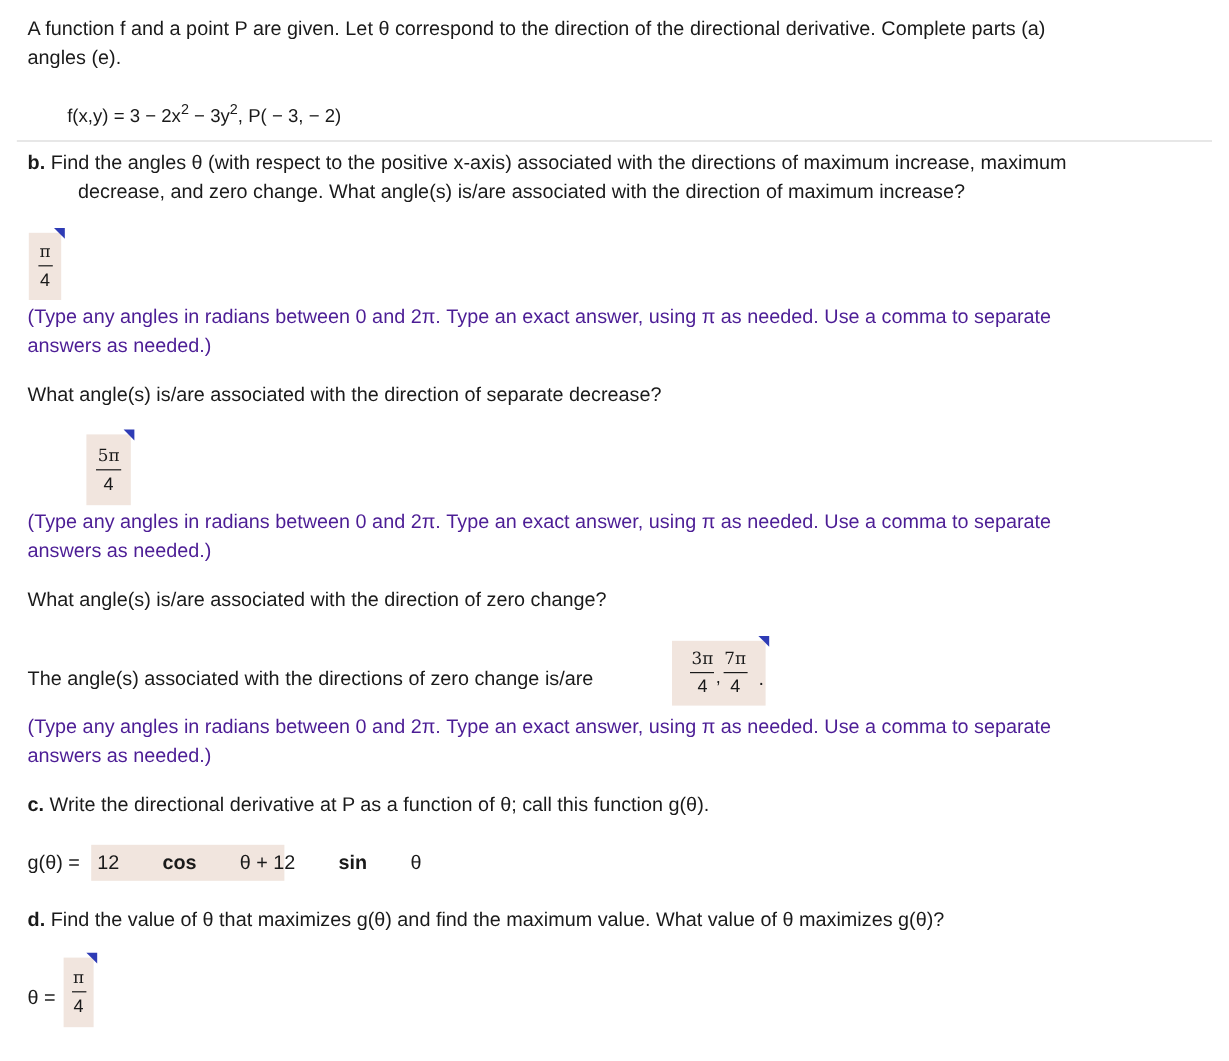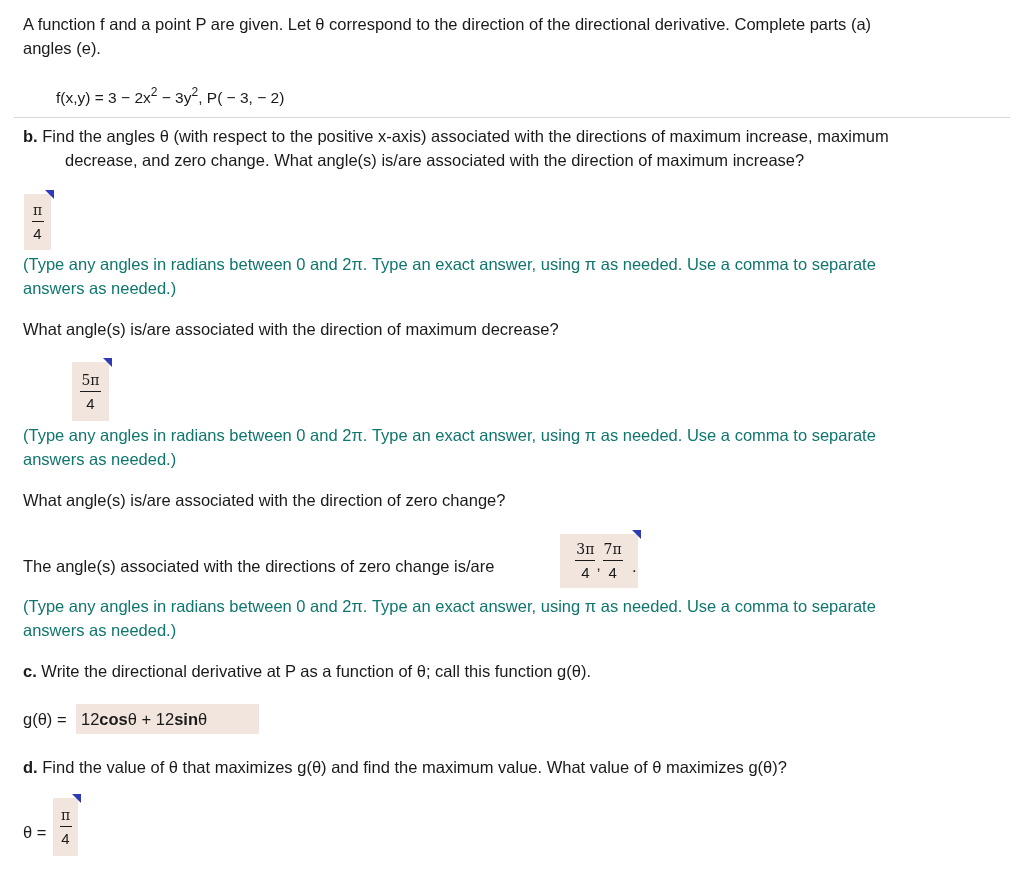--- a/index.html
+++ b/index.html
@@ -2,21 +2,21 @@
 <html><head>
 <meta charset="utf-8">
 <style>
   html, body { margin: 0; padding: 0; background: #ffffff; }
   body {
     width: 1024px; height: 884px; overflow: hidden; position: relative;
     font-family: "Liberation Sans", sans-serif; font-size: 16.5px; color: #1a1a1a;
   }
   .abs { position: absolute; }
   .line { position: absolute; left: 23px; white-space: nowrap; line-height: 24px; }
-  .red { color: #0f766e; }
+  .red { color: #4c1d95; }
   sup { font-size: 12px; position: relative; top: -1px; line-height: 0; vertical-align: super; }
   b { font-weight: bold; }
   .divider { position: absolute; left: 14px; width: 996px; top: 117px; height: 1px; background: #d8d8d8; }
   .ansbox {
     position: absolute; background: #f1e5de; display: flex; align-items: center; justify-content: center;
   }
   .ansbox .corner {
     position: absolute; right: -3px; top: -4px; width: 0; height: 0;
     border-top: 9px solid #2e3bb5; border-left: 9px solid transparent;
   }
@@ -44,21 +44,21 @@
   <span class="frac">
     <span class="num">π</span>
     <span class="bar"></span>
     <span class="den">4</span>
   </span>
 </div>
 
 <div class="line red" style="top:252px;">(Type any angles in radians between 0 and 2π. Type an exact answer, using π as needed. Use a comma to separate</div>
 <div class="line red" style="top:276px;">answers as needed.)</div>
 
-<div class="line" style="top:317px;">What angle(s) is/are associated with the direction of maximum decrease?</div>
+<div class="line" style="top:317px;">What angle(s) is/are associated with the direction of separate decrease?</div>
 
 <div class="ansbox" style="left:24px; top:362px; width:37px; height:59px;margin-left:48px;">
   <span class="corner"></span>
   <span class="frac">
     <span class="num">5π</span>
     <span class="bar"></span>
     <span class="den">4</span>
   </span>
 </div>
 
@@ -85,21 +85,21 @@
   </span>
 </div>
 <div class="abs" style="left:632px; top:554px; line-height:24px;">.</div>
 
 <div class="line red" style="top:594px;">(Type any angles in radians between 0 and 2π. Type an exact answer, using π as needed. Use a comma to separate</div>
 <div class="line red" style="top:618px;">answers as needed.)</div>
 
 <div class="line" style="top:659px;"><b>c.</b><span> Write the directional derivative at P as a function of θ; call this function g(θ).</span></div>
 
 <div class="line" style="top:707px;">g(θ) =</div>
-<div class="ansbox" style="left:76px; top:704px; width:183px; height:30px; justify-content:flex-start; padding-left:5px; box-sizing:border-box; white-space:nowrap;">
+<div class="ansbox" style="left:76px; top:704px; width:161px; height:30px; justify-content:flex-start; padding-left:5px; box-sizing:border-box; white-space:nowrap;gap:36px;">
   <span>12 </span>
     <b>cos</b>
     <span> θ + 12 </span>
     <b>sin</b>
     <span> θ</span>
 </div>
 
 <div class="line" style="top:755px;text-align:right;"><b>d.</b><span> Find the value of θ that maximizes g(θ) and find the maximum value. What value of θ maximizes g(θ)?</span></div>
 
 <div class="line" style="top:820px;">θ =</div>

